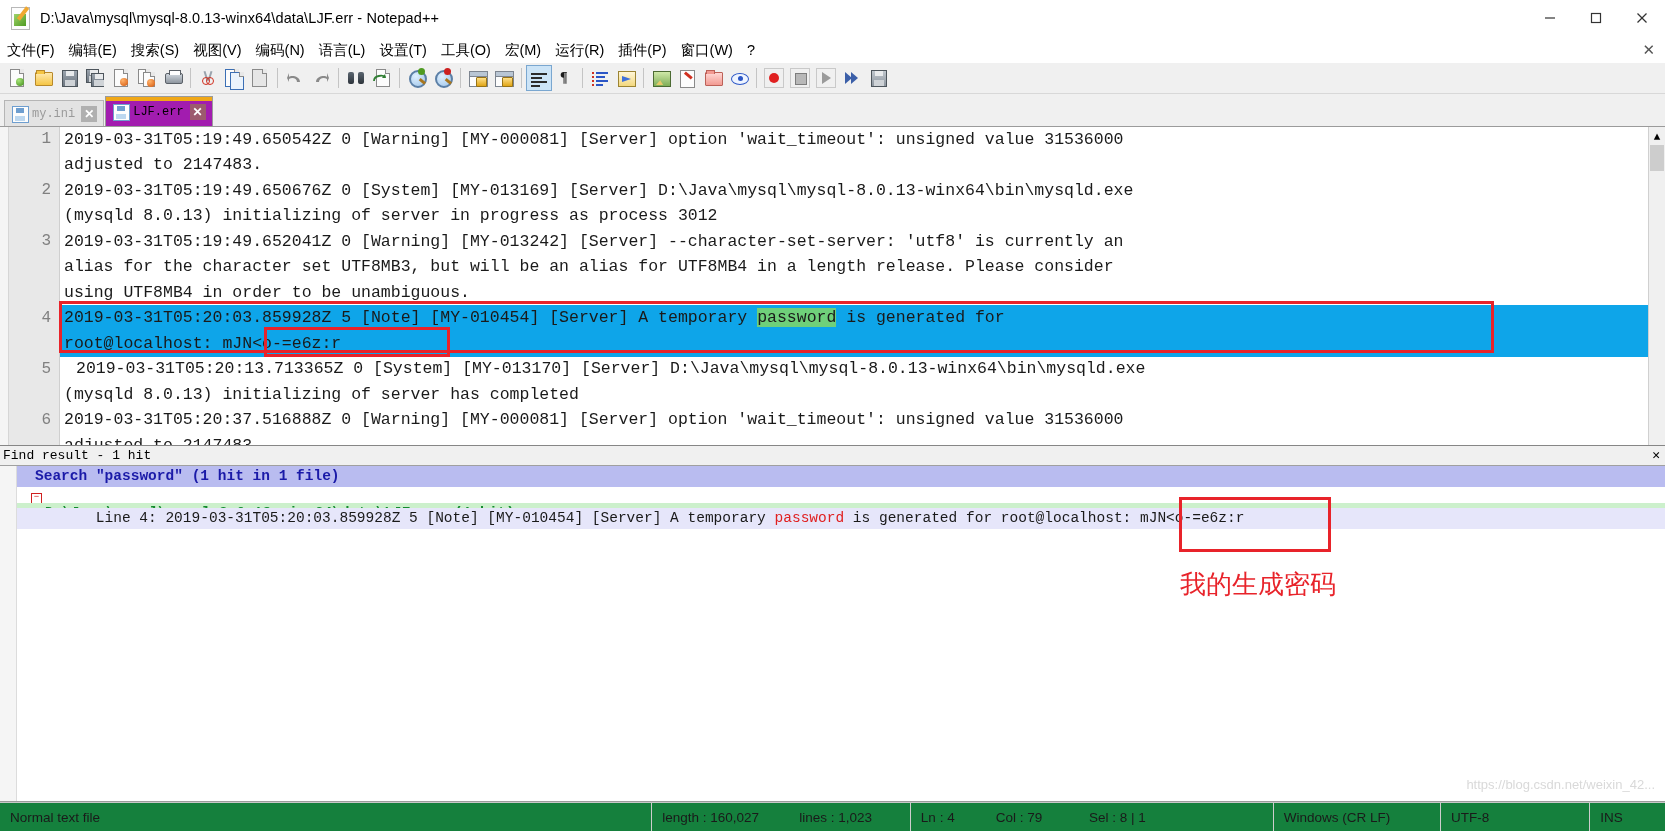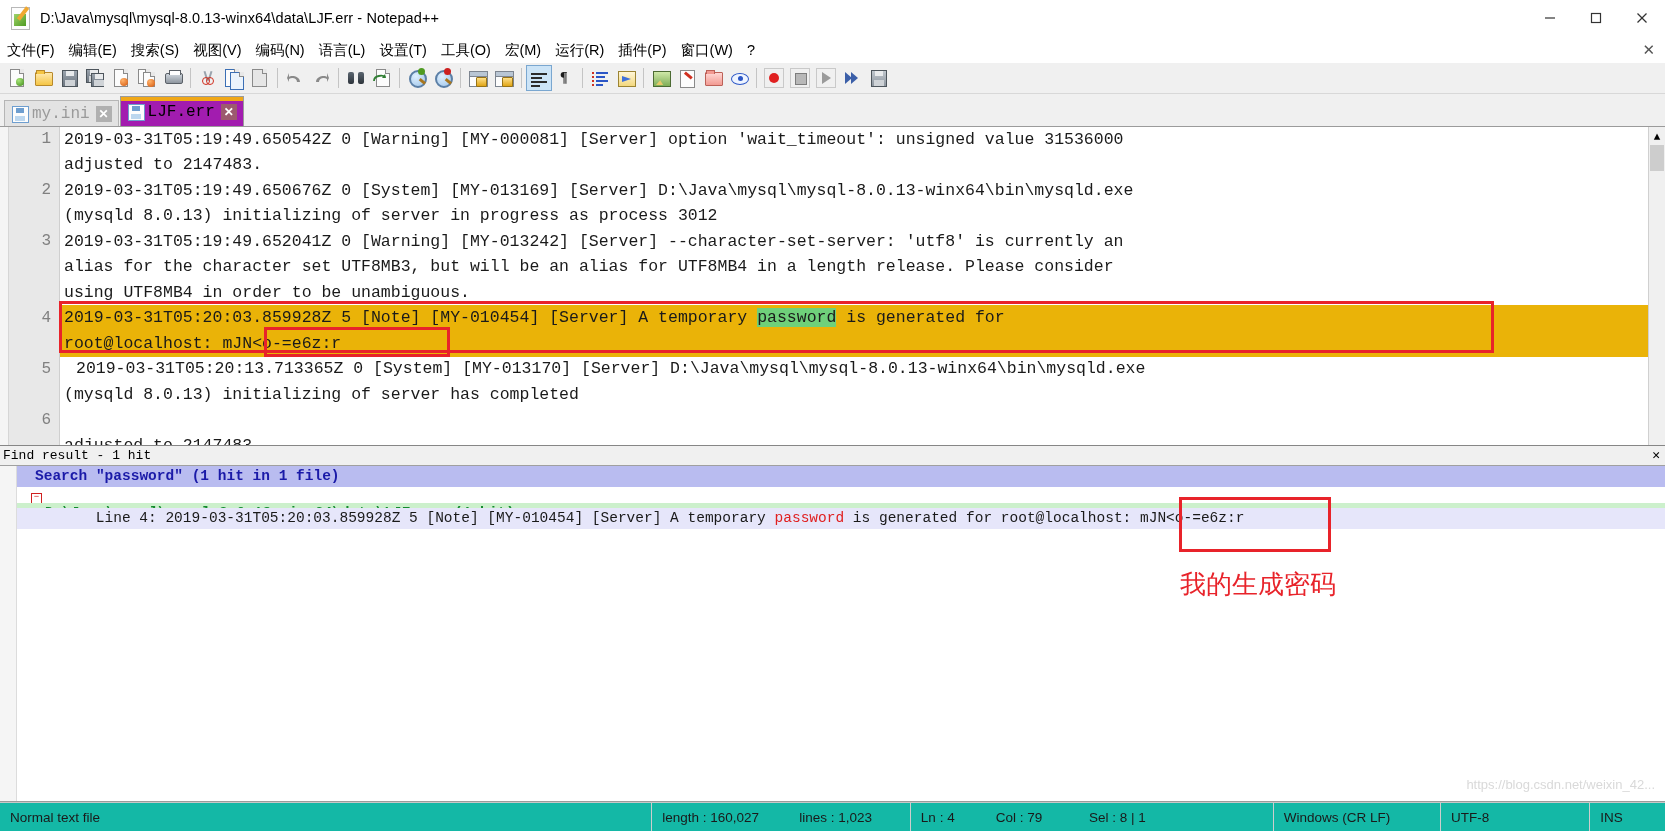--- a/index.html
+++ b/index.html
@@ -93,37 +93,37 @@
   
   .tabbar{height:32px;background:#f0f0f0;display:flex;align-items:flex-end;flex:0 0 32px;padding-left:4px;}
   .tab{height:26px;display:flex;align-items:center;padding:0 6px 0 7px;margin-right:1px;
        background:#e3e3e3;border:1px solid #b5b5b5;border-bottom:none;position:relative;box-sizing:border-box;}
   .tab.active{background:#a21caf;height:30px;border-color:#9b9b9b;}
   .tab.active:before{content:"";position:absolute;left:0;right:0;top:0;height:4px;background:#f0a818;}
   .tab .ticon{width:15px;height:15px;margin-right:5px;position:relative;flex:0 0 15px;}
   .tab .ticon .fl{position:absolute;left:0;top:0;width:15px;height:15px;background:#fdfdfd;border:1px solid #6e9ecf;}
   .tab .ticon .fl:before{content:"";position:absolute;left:3px;top:1px;width:8px;height:5px;background:#6e9ecf;}
   .tab .ticon .fl:after{content:"";position:absolute;left:2px;bottom:1px;width:10px;height:5px;background:#bcd7ef;}
-  .tab .tlabel{font-family:"Liberation Mono",monospace;font-size:16px;letter-spacing:0px;}
+  .tab .tlabel{font-family:"Liberation Mono",monospace;font-size:12px;letter-spacing:0px;}
   .tab.inactive .tlabel{color:#9a9a9a;}
   .tab.active .tlabel{color:#000;}
   .tab .tclose{margin-left:6px;width:16px;height:16px;display:flex;align-items:center;justify-content:center;
                color:#fff;font-size:12px;font-weight:bold;font-family:"Liberation Sans",sans-serif;}
   .tab.inactive .tclose{background:#b0b0b0;}
   .tab.active .tclose{background:#9c5a6e;}
 
   
   .editor-wrap{position:relative;flex:0 0 318px;display:flex;background:#fff;border-top:1px solid #9b9b9b;overflow:hidden;}
   .ed-leftbar{width:8px;background:#f5f5f5;border-right:1px solid #d6d6d6;flex:0 0 8px;}
   .gutter{width:50px;flex:0 0 50px;background:#e8e8e8;border-right:1px solid #cfcfcf;position:relative;}
   .gnum{position:absolute;right:8px;font-family:"Liberation Mono",monospace;font-size:16px;color:#808080;}
   .ed-body{flex:1;position:relative;overflow:hidden;background:#fff;
            font-family:"Liberation Mono",monospace;font-size:16.5px;line-height:25.5px;color:#1a1a1a;}
   .ed-line{position:absolute;left:0;right:0;white-space:pre;padding-left:4px;}
-  .ed-line.hl{background:#eab308;}
+  .ed-line.hl{background:#0ea5e9;}
   .hl-green{background:#6fd07a;}
   .vscroll{width:16px;flex:0 0 16px;background:#f0f0f0;border-left:1px solid #d0d0d0;position:relative;}
   .vsbtn{height:16px;background:#f0f0f0;display:flex;align-items:center;justify-content:center;}
   .vsthumb{position:absolute;left:1px;right:1px;top:18px;height:26px;background:#cdcdcd;}
   .redbox{position:absolute;border:3px solid #e8232a;box-sizing:border-box;pointer-events:none;}
 
   
   .findtitle{height:19px;background:#f0f0f0;border-top:1px solid #868686;border-bottom:1px solid #a0a0a0;
              display:flex;align-items:center;flex:0 0 19px;position:relative;}
   .findtitle span{font-family:"Liberation Mono",monospace;font-size:13px;color:#000;padding-left:3px;}
@@ -136,21 +136,21 @@
   .fr-file{background:#ccf0cc;color:#138a2e;font-weight:bold;padding-left:30px;}
   .fr-line{background:#e6e6fa;color:#1a1a1a;padding-left:44px;}
   .fr-line .red{color:#e02020;}
   .tglbox{position:absolute;width:9px;height:9px;border:1px solid #777;background:#fff;
           font-size:9px;line-height:7px;text-align:center;font-family:"Liberation Mono",monospace;color:#333;}
   .tglbox.red{border-color:#d02020;color:#d02020;}
   .annot{position:absolute;color:#e8232a;font-size:26px;font-family:Liberation Serif, serif;white-space:nowrap;}
   .watermark{position:absolute;color:#d9d9d9;font-size:13px;font-family:"Liberation Sans",sans-serif;white-space:nowrap;}
 
   
-  .statusbar{height:28px;background:#14b8a6;border-top:1px solid #c8c8c8;display:flex;align-items:center;
+  .statusbar{height:28px;background:#15803d;border-top:1px solid #c8c8c8;display:flex;align-items:center;
              flex:0 0 28px;font-size:13.5px;color:#1a1a1a;}
   .st{padding:0 10px;white-space:nowrap;display:flex;align-items:center;height:100%;}
   .st.b{border-left:1px solid #cdcdcd;}
 </style>
 </head>
 <body>
 
 <div class="app">
 
   <div class="titlebar">
@@ -437,20 +437,21 @@
       <div class="ed-line" style="top:25px;">adjusted to 2147483.</div>
       <div class="ed-line" style="top:51px;">2019-03-31T05:19:49.650676Z 0 [System] [MY-013169] [Server] D:\Java\mysql\mysql-8.0.13-winx64\bin\mysqld.exe</div>
       <div class="ed-line" style="top:76px;">(mysqld 8.0.13) initializing of server in progress as process 3012</div>
       <div class="ed-line" style="top:102px;">2019-03-31T05:19:49.652041Z 0 [Warning] [MY-013242] [Server] --character-set-server: 'utf8' is currently an</div>
       <div class="ed-line" style="top:127px;">alias for the character set UTF8MB3, but will be an alias for UTF8MB4 in a length release. Please consider</div>
       <div class="ed-line" style="top:153px;">using UTF8MB4 in order to be unambiguous.</div>
       <div class="ed-line hl" style="top:178px;"><span>2019-03-31T05:20:03.859928Z 5 [Note] [MY-010454] [Server] A temporary </span><span class="hl-green">password</span><span> is generated for</span></div>
       <div class="ed-line hl" style="top:204px;">root@localhost: mJN&lt;o-=e6z:r</div>
       <div class="ed-line" style="top:229px;padding-left:16px;">2019-03-31T05:20:13.713365Z 0 [System] [MY-013170] [Server] D:\Java\mysql\mysql-8.0.13-winx64\bin\mysqld.exe</div>
       <div class="ed-line" style="top:255px;">(mysqld 8.0.13) initializing of server has completed</div>
+      <div class="ed-line" style="top:280px;">2019-03-31T05:20:37.516888Z 0 [Warning] [MY-000081] [Server] option 'wait_timeout': unsigned value 31536000</div>
       <div class="ed-line" style="top:306px;">adjusted to 2147483.</div>
     </div>
     <div class="vscroll">
       <div class="vsbtn">▴</div>
       <div class="vsthumb"></div>
     </div>
 
     <div class="redbox" style="left:59px;top:174px;width:1435px;height:52px;"></div>
     <div class="redbox" style="left:264px;top:200px;width:186px;height:30px;"></div>
   </div>

